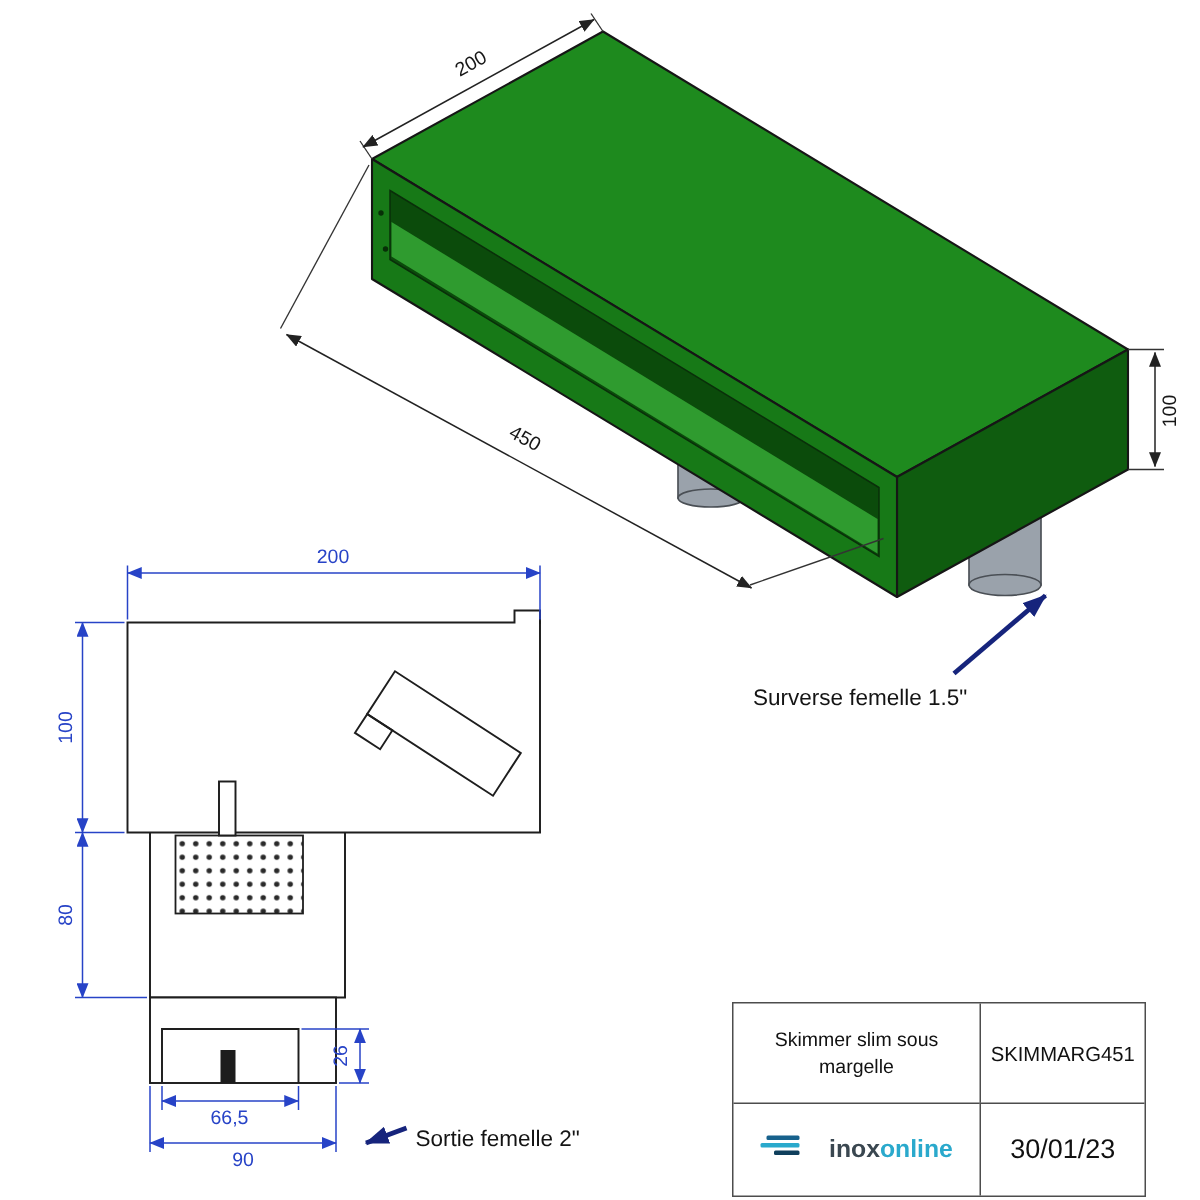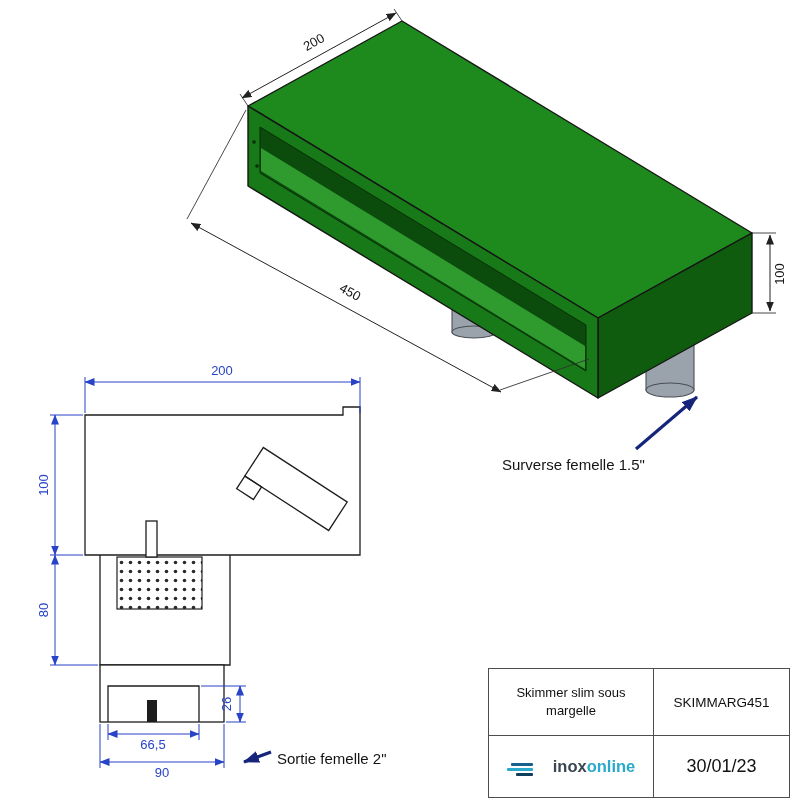--- a/index.html
+++ b/index.html
@@ -11,31 +11,31 @@
   .face{stroke:#161616;stroke-width:1.4;stroke-linejoin:round;}
   .dimK{stroke:#222222;stroke-width:1;fill:none;}
   .extK{stroke:#333333;stroke-width:0.9;fill:none;}
   .dimB{stroke:#2743c7;stroke-width:1;fill:none;}
   .navy{stroke:#16247c;stroke-width:3.2;fill:none;}
   text.dimtK{fill:#161616;font-size:13px;font-family:"Liberation Sans",sans-serif;}
   text.dimtB{fill:#2743c7;font-size:13px;font-family:"Liberation Sans",sans-serif;}
   text.note{fill:#141414;font-size:15px;font-family:"Liberation Sans",sans-serif;}
   .pipe{fill:#9aa2ab;stroke:#4a4f55;stroke-width:1.1;}
   
-  .spec-table{position:absolute;left:488px;top:668px;width:302px;height:130px;
+  .spec-table{position:absolute;left:488px;top:668px;width:276px;height:130px;
     border:1.4px solid #4d4d4d;box-sizing:border-box;display:grid;
     grid-template-columns:164px 1fr;grid-template-rows:66px 1fr;background:#fff;}
   .cell{display:flex;align-items:center;justify-content:center;text-align:center;
     box-sizing:border-box;color:#111;}
   .cell.c2{border-left:1.3px solid #4d4d4d;text-align:right;}
   .cell.r2{border-top:1.3px solid #4d4d4d;}
   .name-cell{font-size:13px;line-height:1.35;padding:4px 18px;}
   .code-cell{font-size:13.5px;}
   .date-cell{font-size:18px;}
-  .brand{display:flex;align-items:flex-end;gap:20px;font-weight:700;font-size:16.5px;}
+  .brand{display:flex;align-items:flex-start;gap:20px;font-weight:700;font-size:16.5px;}
   .brand .inox{color:#3a4750;}
   .brand .online{color:#2aa9cc;}
   .lines-icon{display:flex;flex-direction:column;align-items:flex-end;gap:2.5px;width:26px;}
   .lines-icon i{display:block;height:2.6px;border-radius:1px;}
   .lines-icon i:nth-child(1){width:22px;background:#17618c;}
   .lines-icon i:nth-child(2){width:26px;background:#2aa9cc;}
   .lines-icon i:nth-child(3){width:17px;background:#0f3f5c;}
 </style>
 </head>
 <body>

